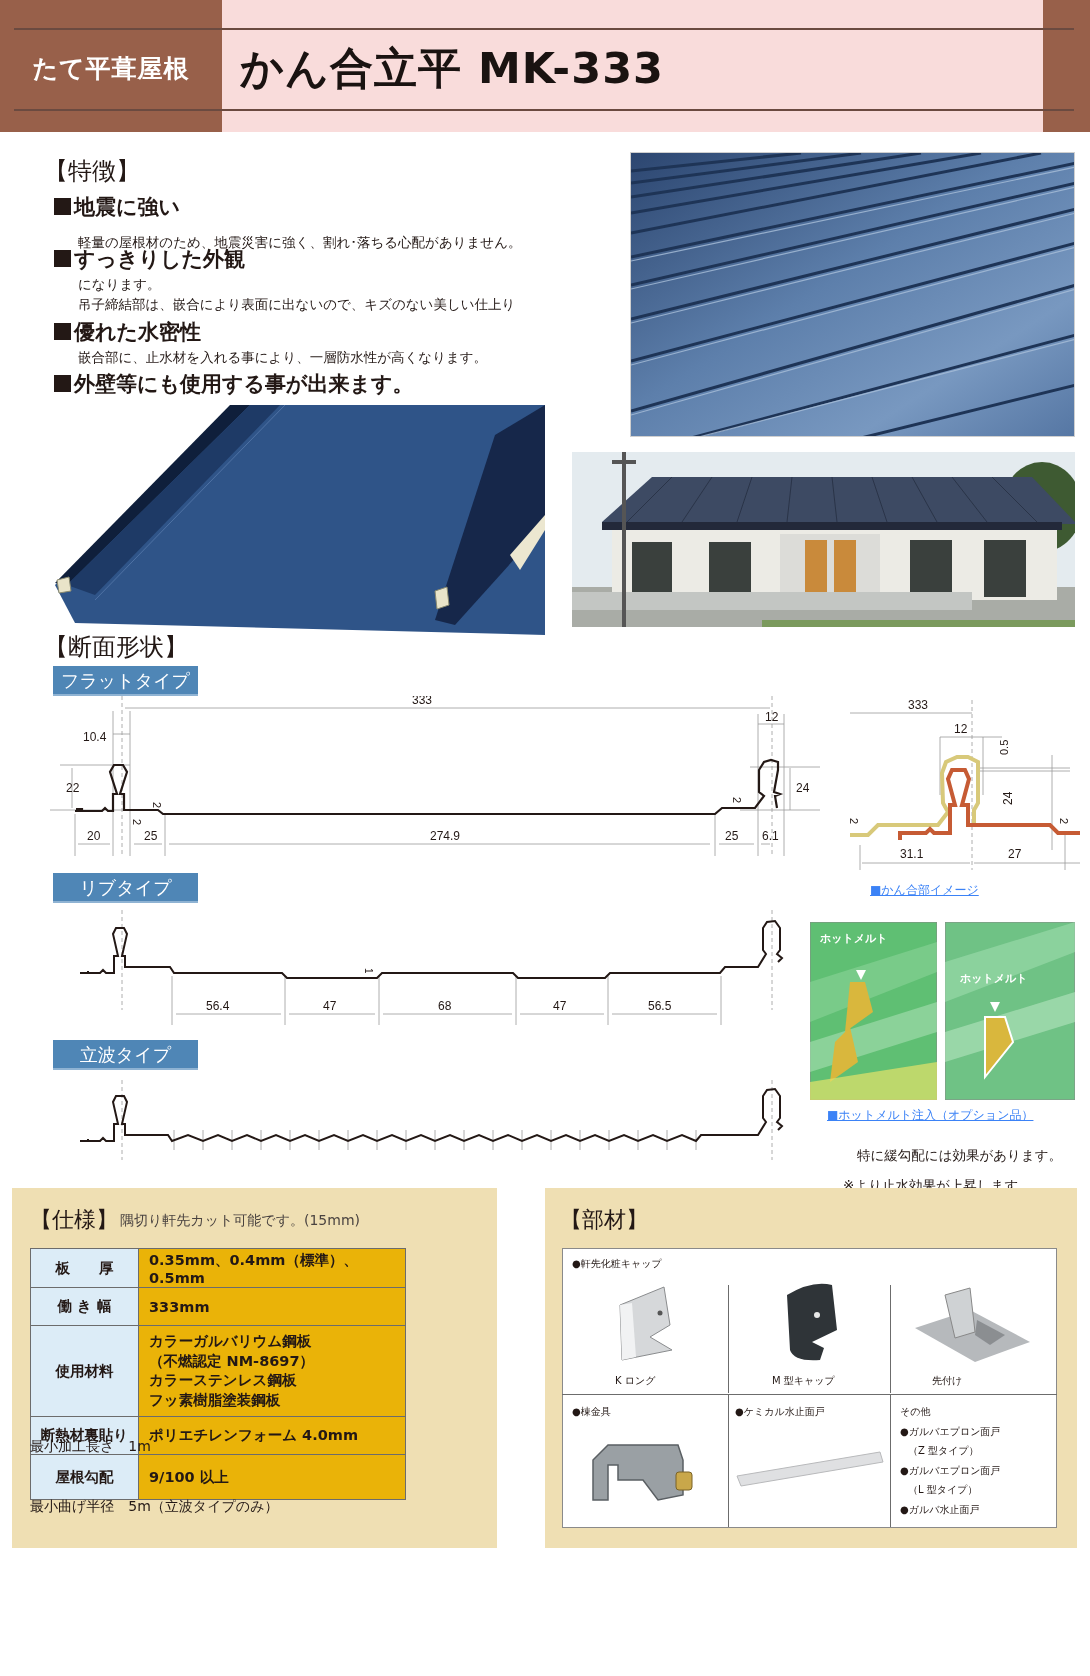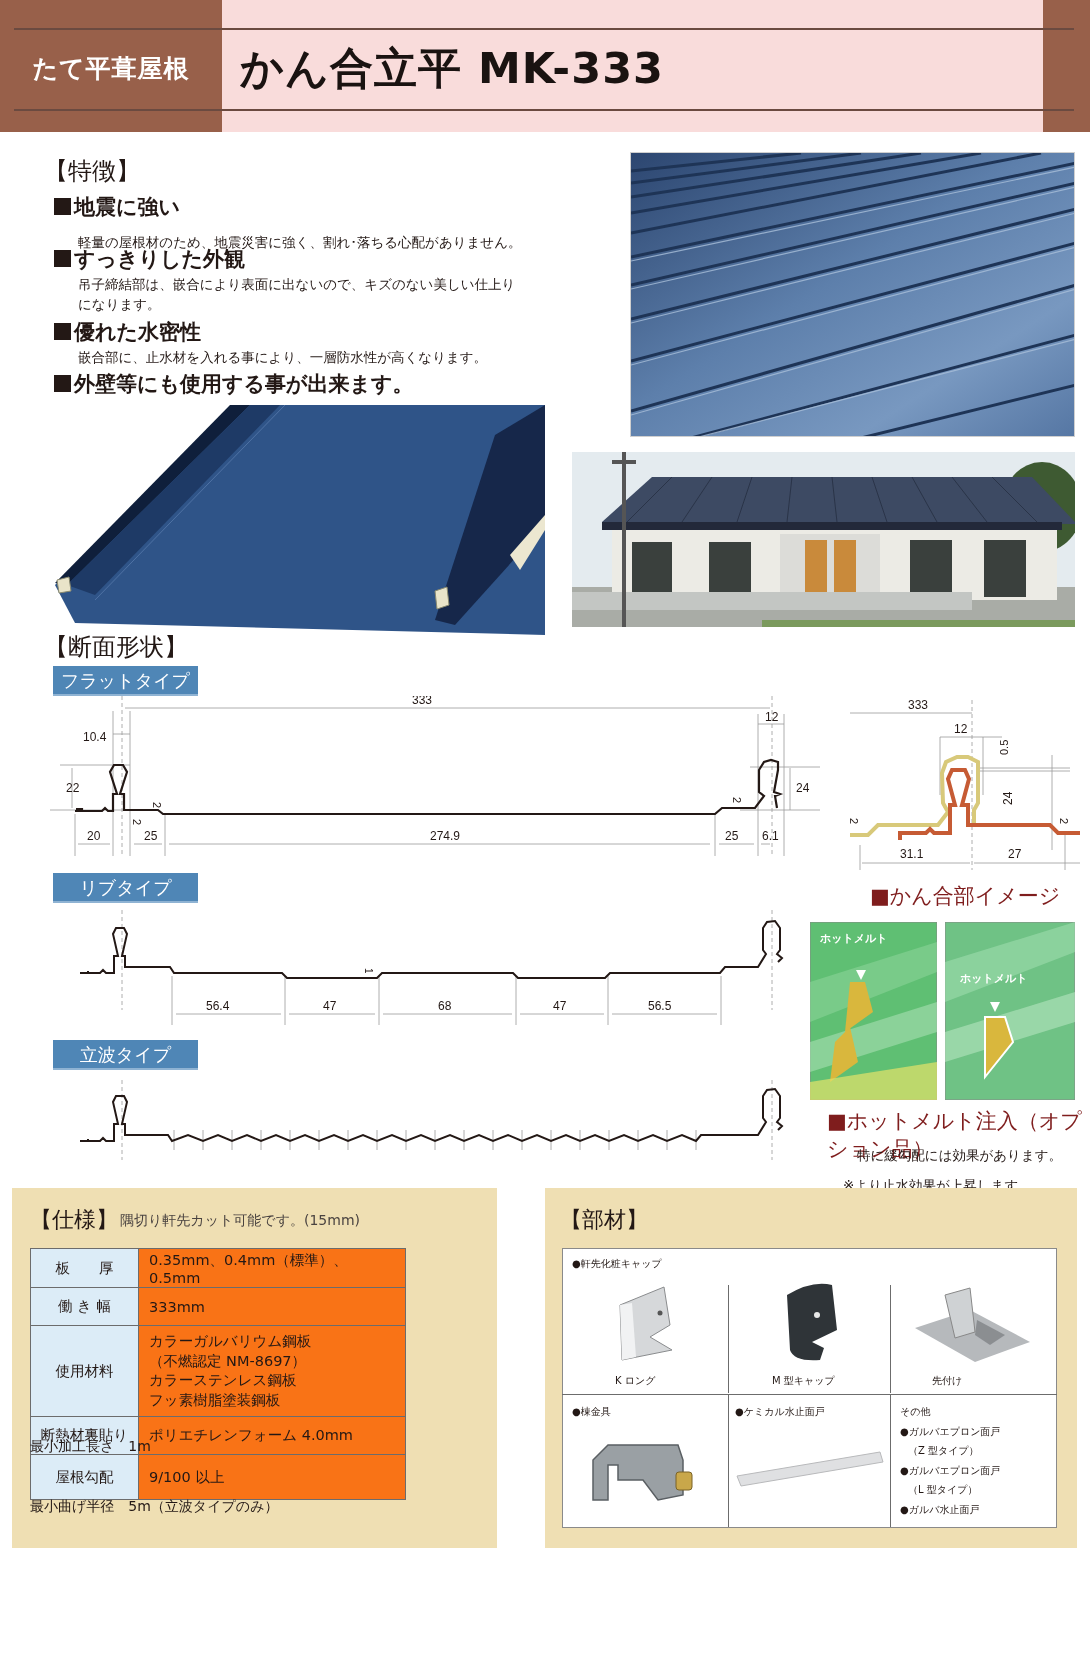--- a/index.html
+++ b/index.html
@@ -24,31 +24,31 @@
   .photo-roof { left: 630px; top: 152px; width: 445px; height: 285px; border: 1px solid #cfcfcf; overflow: hidden;
     background: linear-gradient(160deg, #2f4c78 0%, #4e6d98 35%, #6f8fb7 60%, #5a7aa6 100%); }
   .photo-panel { left: 55px; top: 405px; width: 490px; height: 230px; overflow: hidden; }
   .photo-house { left: 572px; top: 452px; width: 503px; height: 175px; overflow: hidden;
     background: linear-gradient(#dfe8ee 0%, #eef2f4 25%, #eeeeea 55%, #b9bcb7 80%, #8d9a86 100%); }
 
   
   .type-label { left: 53px; width: 145px; height: 30px; background: #4f86b6; color: #ffffff; font-size: 18px; line-height: 30px; text-align: center; border-bottom: 2px solid #8fb3d3; }
   svg text { font-family: "Liberation Sans", sans-serif; }
 
-  .caption { font-size: 21px; color: #7f1d1d; }
+  .caption { font-size: 12px; color: #3b82f6; text-decoration: underline; }
   .note { font-size: 13.5px; color: #231815; line-height: 18px; }
 
   
   .spec-box { left: 12px; top: 1188px; width: 485px; height: 360px; background: #efdfb3; }
   .spec-title { left: 30px; top: 1205px; font-size: 22px; }
   .spec-note { left: 120px; top: 1212px; font-size: 14px; color: #4a4340; }
   .spec-table { left: 30px; top: 1248px; width: 376px; border-collapse: collapse; font-size: 14.5px; }
-  .spec-table td { border: 1px solid #6c6c6c; padding: 0 10px; }
+  .spec-table td { border: 1px solid #6c6c6c; padding: 0 10px; font-weight: bold; }
   .spec-table td.k { background: #dcecf7; width: 108px; text-align: center; padding: 0 4px; }
-  .spec-table td.v { background: #f97316; }
+  .spec-table td.v { background: #eab308; }
   .spec-foot { left: 30px; font-size: 14px; color: #231815; }
 
   
   .parts-box { left: 545px; top: 1188px; width: 532px; height: 360px; background: #efdfb3; }
   .parts-title { left: 560px; top: 1205px; font-size: 22px; }
   .parts-inner { left: 562px; top: 1248px; width: 495px; height: 280px; background: #ffffff; border: 1px solid #8a8a8a; }
   .parts-text { font-size: 10px; color: #231815; line-height: 19.5px; }
   .vline { width: 1px; background: #6c6c6c; }
   .hline { height: 1px; background: #6c6c6c; }
 </style>
@@ -65,22 +65,22 @@
 
 <div class="abs sec-title" style="left:44px;top:155px">【特徴】</div>
 
 <div class="abs feat-h" style="top:193px"><span class="sq"></span><span>地震に強い</span></div>
 <div class="abs feat-d" style="top:232px">
     <div>軽量の屋根材のため、地震災害に強く、割れ･落ちる心配がありません。</div>
   </div>
 
 <div class="abs feat-h" style="top:245px"><span class="sq"></span><span>すっきりした外観</span></div>
 <div class="abs feat-d" style="top:274px">
+    <div>になります。</div>
     <div>吊子締結部は、嵌合により表面に出ないので、キズのない美しい仕上り</div>
-    <div>になります。</div>
   </div>
 
 <div class="abs feat-h" style="top:318px"><span class="sq"></span><span>優れた水密性</span></div>
 <div class="abs feat-d" style="top:347px">
     <div>嵌合部に、止水材を入れる事により、一層防水性が高くなります。</div>
   </div>
 
 <div class="abs feat-h" style="top:370px"><span class="sq"></span><span>外壁等にも使用する事が出来ます。</span></div>
 
 <div class="abs photo-roof">

